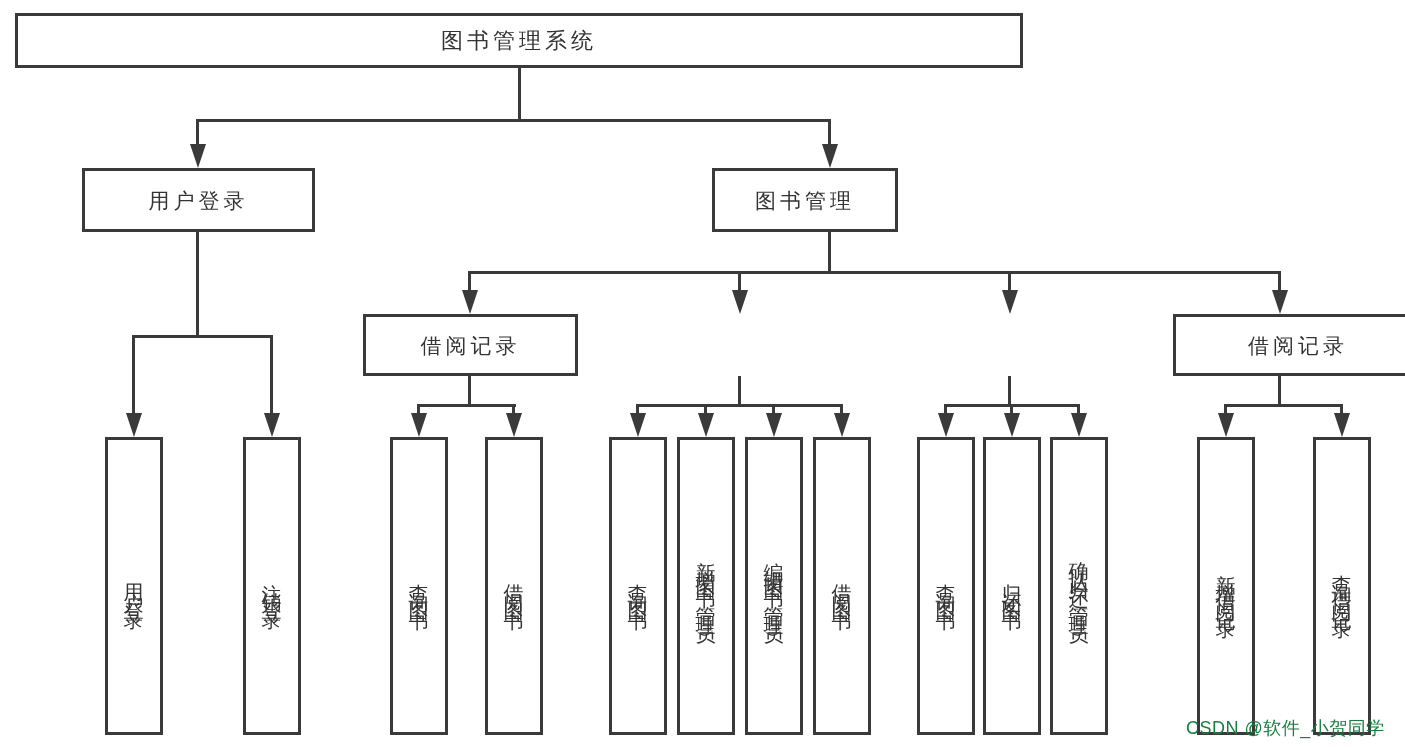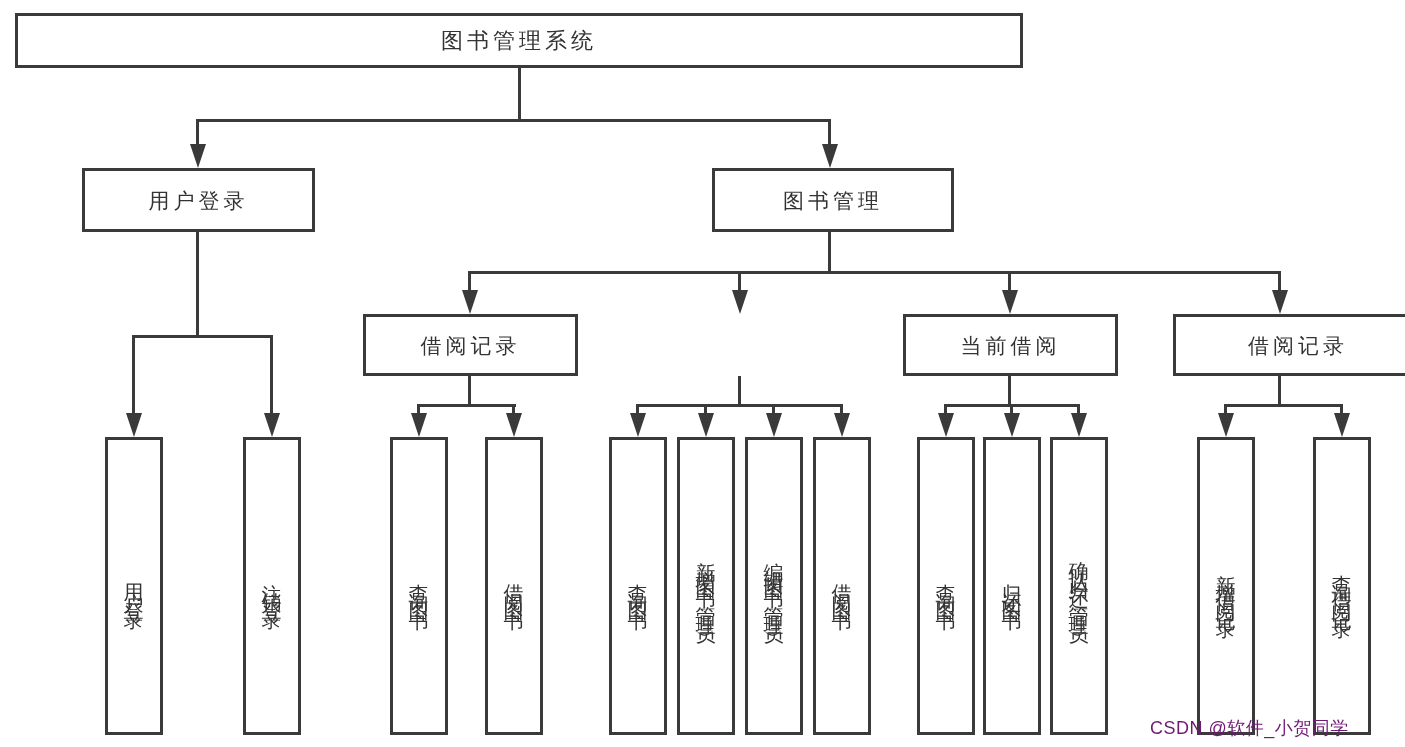--- a/index.html
+++ b/index.html
@@ -18,37 +18,36 @@
     font-size:20px;letter-spacing:9px;
     writing-mode:vertical-rl;text-orientation:mixed;
   }
   .l{position:absolute;background:#3a3a3a;}
   .ah{
     position:absolute;width:0;height:0;
     border-left:8px solid transparent;border-right:8px solid transparent;
     border-top:24px solid #3a3a3a;
   }
   .watermark{
-    position:absolute;left:1150px;top:716px;width:215px;height:24px;
-    font-size:18px;letter-spacing:0.5px;color:#701a75;white-space:nowrap;
+    position:absolute;left:1186px;top:716px;width:215px;height:24px;
+    font-size:18px;letter-spacing:0.5px;color:#15803d;white-space:nowrap;
     z-index:10;line-height:24px;
   }
 </style>
 </head>
 <body>
 
 <div id="stage">
 
   <div class="box root-box" style="left:15px;top:13px;width:1008px;height:55px">图书管理系统</div>
 
   <div class="box hbox" style="left:82px;top:168px;width:233px;height:64px">用户登录</div>
-  <div class="box hbox" style="left:712px;top:168px;width:242px;height:64px">图书管理</div>
+  <div class="box hbox" style="left:712px;top:168px;width:186px;height:64px">图书管理</div>
 
   <div class="box hbox" style="left:363px;top:314px;width:215px;height:62px">借阅记录</div>
-  <div class="box hbox" style="left:903px;top:314px;width:215px;height:62px">当前借阅</div>
   <div class="box hbox" style="left:1173px;top:314px;width:250px;height:62px">借阅记录</div>
 
   <div class="box vbox" style="left:105px;top:437px;width:58px;height:298px">用户登录</div>
   <div class="box vbox" style="left:243px;top:437px;width:58px;height:298px">注销登录</div>
 
   <div class="box vbox" style="left:390px;top:437px;width:58px;height:298px">查询图书</div>
   <div class="box vbox" style="left:485px;top:437px;width:58px;height:298px">借阅图书</div>
 
   <div class="box vbox" style="left:609px;top:437px;width:58px;height:298px">查询图书</div>
   <div class="box vbox" style="left:677px;top:437px;width:58px;height:298px">新增图书（管理员）</div>

